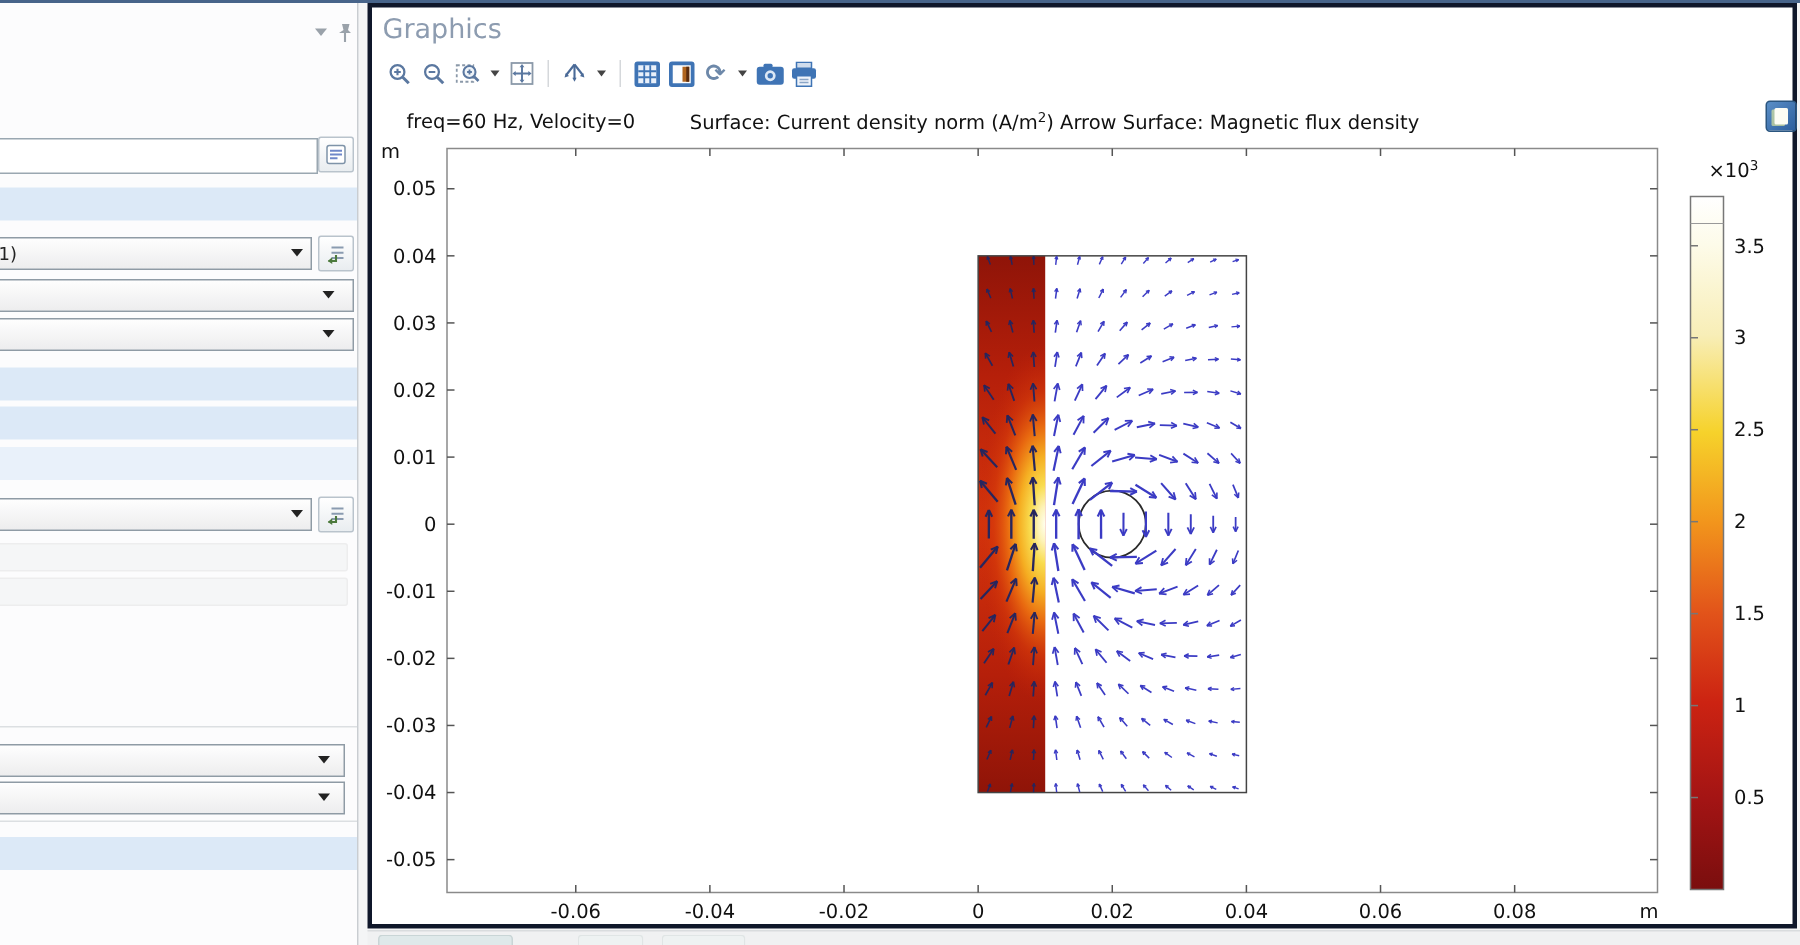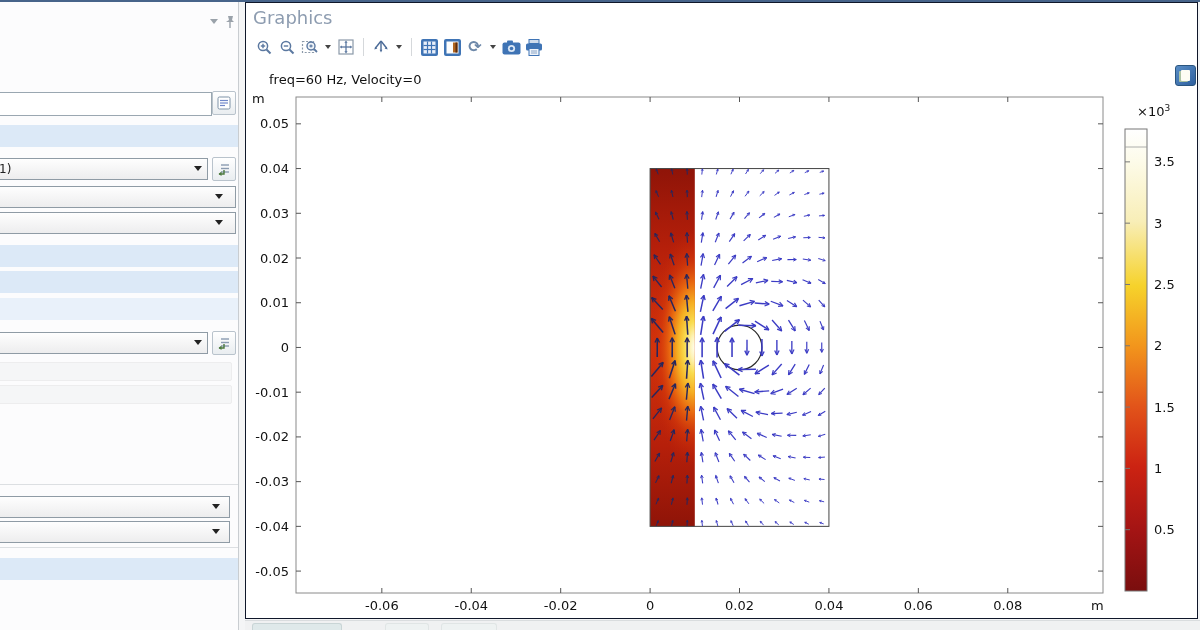--- a/index.html
+++ b/index.html
@@ -23,21 +23,21 @@
   .sb-btn{position:absolute;width:22px;height:22px;border:1px solid #b9c3cc;border-radius:2px;
           background:linear-gradient(#ffffff,#e9edf0);display:flex;align-items:center;justify-content:center;}
   .sb-ghost{position:absolute;left:-6px;width:236px;height:17px;background:#f5f6f7;border:1px solid #ededee;border-radius:2px;}
   .sb-hr{position:absolute;left:0;width:238px;height:1px;background:#dcdfe2;}
   #sb-pin{position:absolute;left:224px;top:13px;}
   #sb-caret{position:absolute;left:210px;top:17px;width:0;height:0;border-left:4px solid transparent;
             border-right:4px solid transparent;border-top:5px solid #9aa2aa;}
 
   
   #gpanel{position:absolute;left:245px;top:2px;width:953px;height:617px;background:#fff;
-          border:1px solid #0f172a;box-sizing:border-box;}
+          border:3px solid #0f172a;box-sizing:border-box;}
   #gheader{position:absolute;left:7px;top:4px;font-size:18px;color:#8d9cb0;}
   #gtoolbar{position:absolute;left:8px;top:32px;height:24px;display:flex;align-items:center;gap:3px;}
   .tb-icon{width:20px;height:20px;display:flex;align-items:center;justify-content:center;}
   .tb-caret{width:10px;height:20px;display:flex;align-items:center;justify-content:center;}
   .tb-caret:after{content:"";width:0;height:0;border-left:3.5px solid transparent;
      border-right:3.5px solid transparent;border-top:4px solid #444;}
   .tb-sep{width:1px;height:18px;background:#d5d8db;margin:0 4px;}
   .tb-refresh{font-size:16px;color:#6d88a9;font-weight:bold;line-height:18px;}
   #freq-label{position:absolute;left:23px;top:69px;font-size:13px;color:#111;text-align:right;}
   #plot-title{position:absolute;left:150px;top:69px;width:610px;text-align:center;font-size:13px;color:#111;}
@@ -217,20 +217,21 @@
             <rect x="4" y="0.5" width="10" height="4" fill="#cfdcec" stroke="#3f74b5"></rect>
             <rect x="1" y="4.5" width="16" height="7" rx="1.5" fill="#3f74b5"></rect>
             <rect x="4" y="9.5" width="10" height="7" fill="#eef3fa" stroke="#3f74b5"></rect>
             <line x1="6" y1="12" x2="12" y2="12" stroke="#8aa5c6" stroke-width="1"></line>
             <line x1="6" y1="14" x2="12" y2="14" stroke="#8aa5c6" stroke-width="1"></line>
           </svg>
       </div>
     </div>
 
     <div id="freq-label">freq=60 Hz, Velocity=0</div>
+    <div id="plot-title"><span>Surface: Current density norm (A/m</span><sup>2</sup><span>)  Arrow Surface: Magnetic flux density</span></div>
 
     <div id="corner-widget">
         <div class="pg"></div>
       </div>
 
     <svg id="plot-svg" width="953" height="617" viewBox="0 0 953 617" style="position:absolute;left:0;top:0;">
         <defs>
           <linearGradient id="stripBase" x1="0" y1="0" x2="0" y2="1">
             <stop offset="0%" stop-color="#8f1408"></stop>
             <stop offset="22%" stop-color="#b51f0a"></stop>

